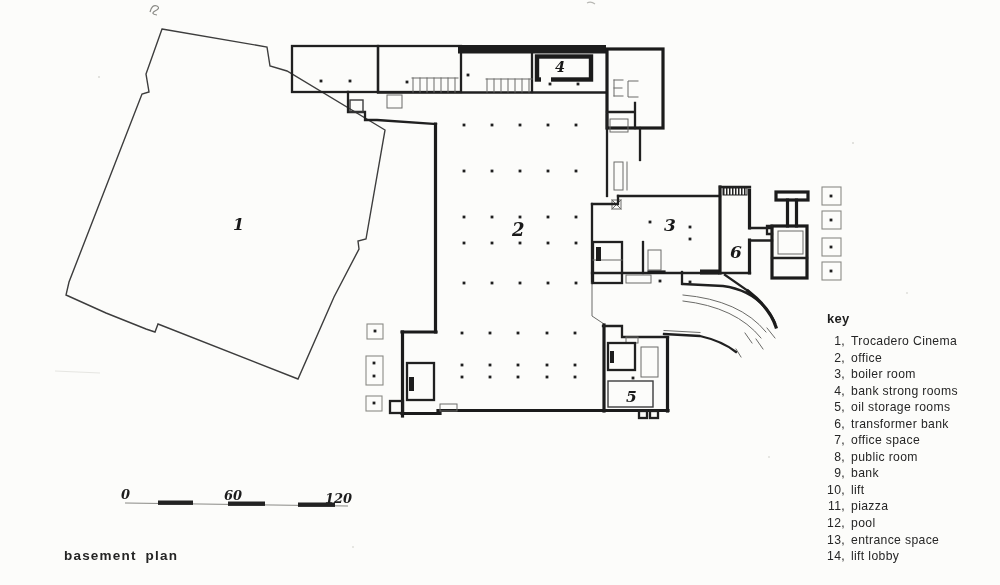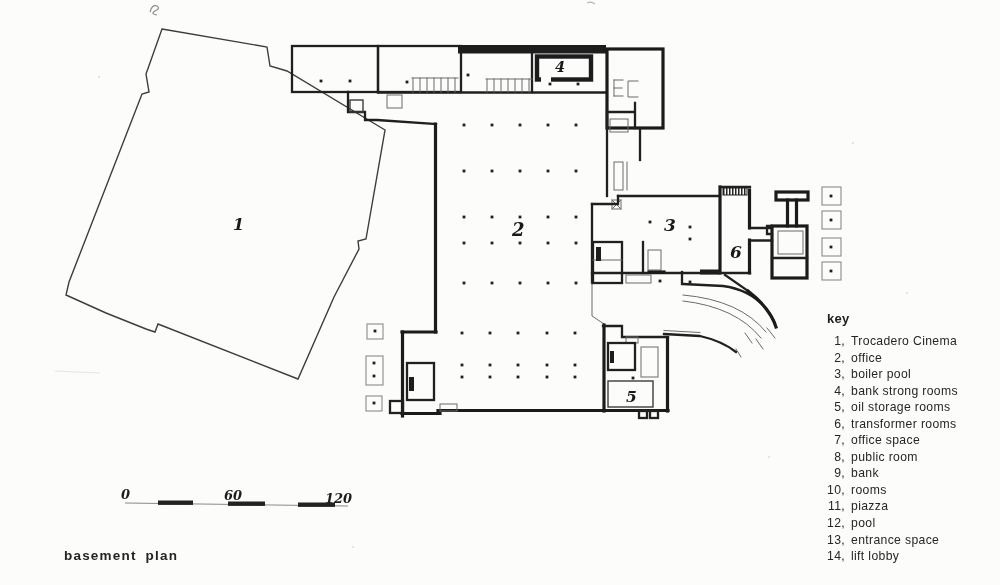--- a/index.html
+++ b/index.html
@@ -264,49 +264,49 @@
       <div class="key-row">
           <span class="key-num">1,</span>
           <span>Trocadero Cinema</span>
         </div>
       <div class="key-row">
           <span class="key-num">2,</span>
           <span>office</span>
         </div>
       <div class="key-row">
           <span class="key-num">3,</span>
-          <span>boiler pool</span>
+          <span>boiler room</span>
         </div>
       <div class="key-row">
           <span class="key-num">4,</span>
           <span>bank strong rooms</span>
         </div>
       <div class="key-row">
           <span class="key-num">5,</span>
           <span>oil storage rooms</span>
         </div>
       <div class="key-row">
           <span class="key-num">6,</span>
-          <span>transformer rooms</span>
+          <span>transformer bank</span>
         </div>
       <div class="key-row">
           <span class="key-num">7,</span>
           <span>office space</span>
         </div>
       <div class="key-row">
           <span class="key-num">8,</span>
           <span>public room</span>
         </div>
       <div class="key-row">
           <span class="key-num">9,</span>
           <span>bank</span>
         </div>
       <div class="key-row">
           <span class="key-num">10,</span>
-          <span>rooms</span>
+          <span>lift</span>
         </div>
       <div class="key-row">
           <span class="key-num">11,</span>
           <span>piazza</span>
         </div>
       <div class="key-row">
           <span class="key-num">12,</span>
           <span>pool</span>
         </div>
       <div class="key-row">

